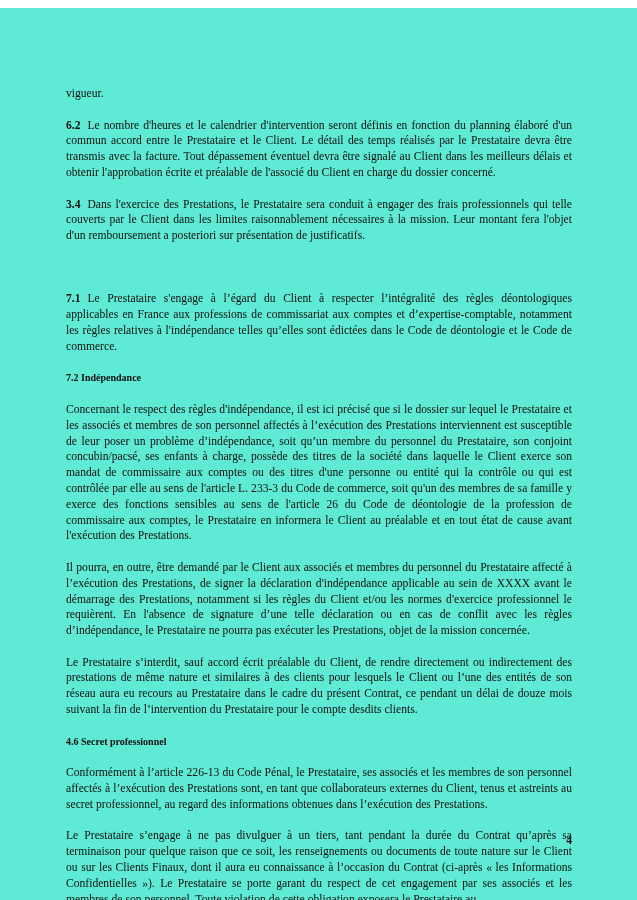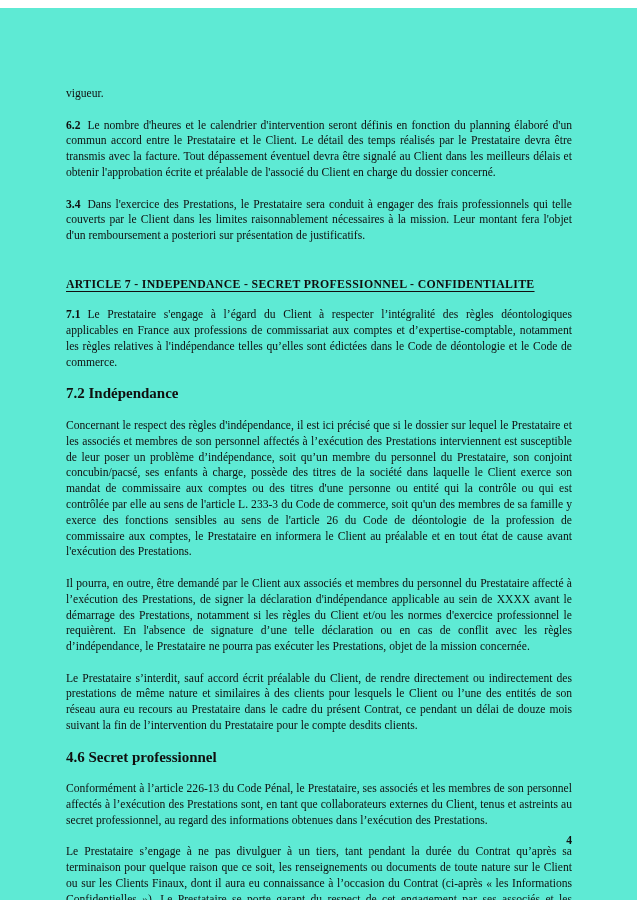--- a/index.html
+++ b/index.html
@@ -53,21 +53,21 @@
     line-height: 16px;
     font-weight: bold;
     text-decoration: underline;
     text-underline-offset: 2.5px;
     letter-spacing: 0.32px;
     text-align: left;
     white-space: nowrap;
   }
   h2.sub-heading {
     margin: 0;
-    font-size: 15px;
+    font-size: 10px;
     line-height: 15.8px;
     font-weight: bold;
     text-align: left;
   }
   .page-number {
     position: absolute;
     left: 66px;
     top: 826px;
     width: 506px;
     text-align: right;
@@ -90,21 +90,20 @@
 
     <p class="body-par"><span class="num">6.2</span><span class="num-sp"></span><span>Le nombre d'heures et le calendrier d'intervention seront définis en fonction du planning élaboré d'un commun accord entre le Prestataire et le Client. Le détail des temps réalisés par le Prestataire devra être transmis avec la facture. Tout dépassement éventuel devra être signalé au Client dans les meilleurs délais et obtenir l'approbation écrite et préalable de l'associé du Client en charge du dossier concerné.</span></p>
 
     <div class="gap"></div>
 
     <p class="body-par"><span class="num">3.4</span><span class="num-sp"></span><span>Dans l'exercice des Prestations, le Prestataire sera conduit à engager des frais professionnels qui telle couverts par le Client dans les limites raisonnablement nécessaires à la mission. Leur montant fera l'objet d'un remboursement a posteriori sur présentation de justificatifs.</span></p>
 
     <div class="gap"></div>
     <div class="gap"></div>
 
-    <h1 class="article-heading">ARTICLE 7 - INDEPENDANCE - SECRET PROFESSIONNEL - CONFIDENTIALITE</h1>
 
     <div class="gap"></div>
 
     <p class="body-par"><span class="num">7.1</span><span class="num-sp"></span><span>Le Prestataire s'engage à l’égard du Client à respecter l’intégralité des règles déontologiques applicables en France aux professions de commissariat aux comptes et d’expertise-comptable, notamment les règles relatives à l'indépendance telles qu’elles sont édictées dans le Code de déontologie et le Code de commerce.</span></p>
 
     <div class="gap"></div>
 
     <h2 class="sub-heading">7.2 Indépendance</h2>
 
     <div class="gap"></div>

